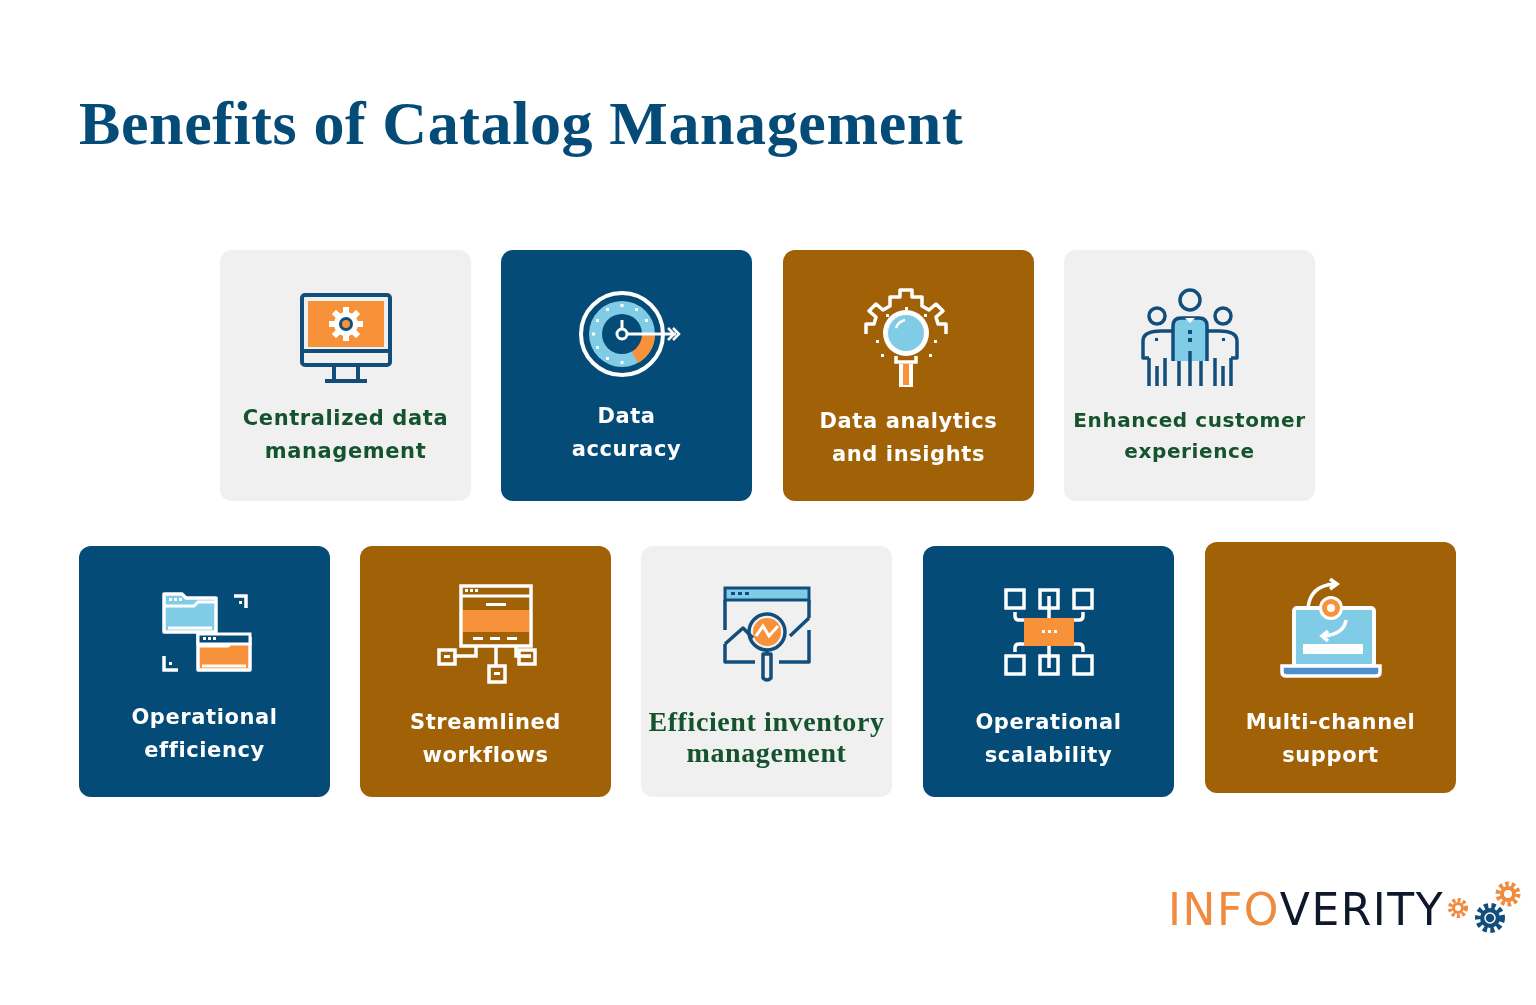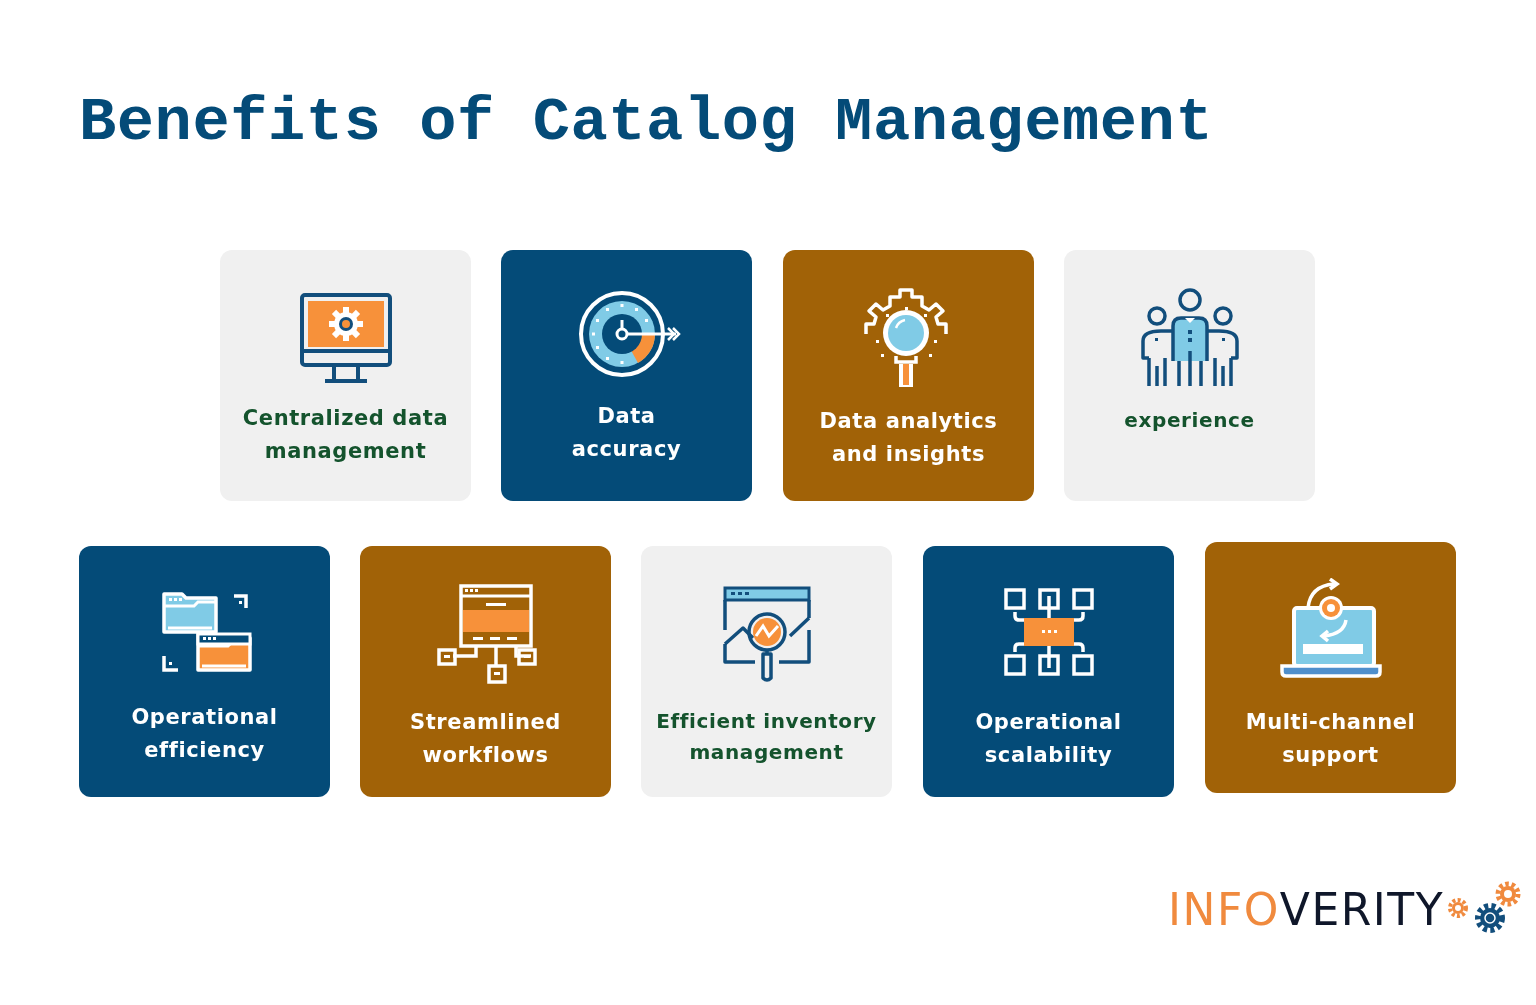--- a/index.html
+++ b/index.html
@@ -5,21 +5,21 @@
     html, body { margin: 0; padding: 0; }
     body {
       width: 1536px; height: 1005px; position: relative; overflow: hidden;
       background: #ffffff;
       font-family: "Liberation Sans", "DejaVu Sans", sans-serif;
     }
     .title {
       position: absolute; left: 79px; top: 84px;
       font-size: 62px; font-weight: 700; color: #044b78;
       letter-spacing: 0.6px; margin: 0; line-height: 78px;
-      font-family: Liberation Mono, monospace;
+      font-family: Liberation Serif, serif;
     }
     .card {
       position: absolute; width: 251px; height: 251px;
       border-radius: 12px; box-sizing: border-box;
     }
     .card.light { background: #f0f0f0; }
     .card.dark { background: #044b78; }
     .card.mid { background: #a16207; }
     .card .icon {
       position: absolute; left: 50%; transform: translateX(-50%);
@@ -163,20 +163,21 @@
         <line x1="66" y1="75" x2="66" y2="100"></line>
       </g>
       <path d="M 50 32 L 55 37 L 60 32" fill="#fff"></path>
       <rect x="53" y="44" width="4" height="4" fill="#124e7c"></rect>
       <rect x="53" y="52" width="4" height="4" fill="#124e7c"></rect>
       <rect x="20" y="52" width="3" height="3" fill="#124e7c"></rect>
       <rect x="87" y="52" width="3" height="3" fill="#124e7c"></rect>
     </svg>
   </div>
   <div class="label" style="top:155px; font-size:20px; line-height:31px;">
+    <div>Enhanced customer</div>
     <div>experience</div>
   </div>
 </div>
 
 <div class="card dark" style="left:79px; top:546px;">
   <div class="icon">
     <svg viewBox="0 0 110 104">
       <path d="M 14 50 L 14 12 L 32 12 L 36 16 L 66 16 L 66 50 Z" fill="#80cbe6" stroke="#fff" stroke-width="3.5" stroke-linejoin="round"></path>
       <path d="M 14 24 L 44 24 L 48 20 L 66 20" fill="none" stroke="#fff" stroke-width="3"></path>
       <g fill="#fff">
@@ -260,21 +261,21 @@
         <path d="M 67 80 L 97 80 L 97 48"></path>
         <path d="M 13 62 L 31 46 L 41 56"></path>
         <path d="M 78 54 L 97 36"></path>
         <circle cx="55" cy="50" r="18"></circle>
         <path d="M 55 68 L 55 72 M 51 72 L 59 72 L 59 96 Q 55 100 51 96 Z"></path>
       </g>
       <circle cx="55" cy="50" r="14" fill="#f7913a"></circle>
       <path d="M 44 54 L 51 44 L 57 54 L 66 44" fill="none" stroke="#fff" stroke-width="3"></path>
     </svg>
   </div>
-  <div class="label" style="top:160px; font-size:20px; line-height:31px;">
+  <div class="label" style="top:160px; font-size:28px; line-height:31px;font-family:Liberation Serif, serif;">
     <div>Efficient inventory</div>
     <div>management</div>
   </div>
 </div>
 
 <div class="card dark" style="left:923px; top:546px;">
   <div class="icon">
     <svg viewBox="0 0 110 104">
       <g fill="none" stroke="#fff" stroke-width="3.5">
         <rect x="12" y="8" width="18" height="18"></rect>

